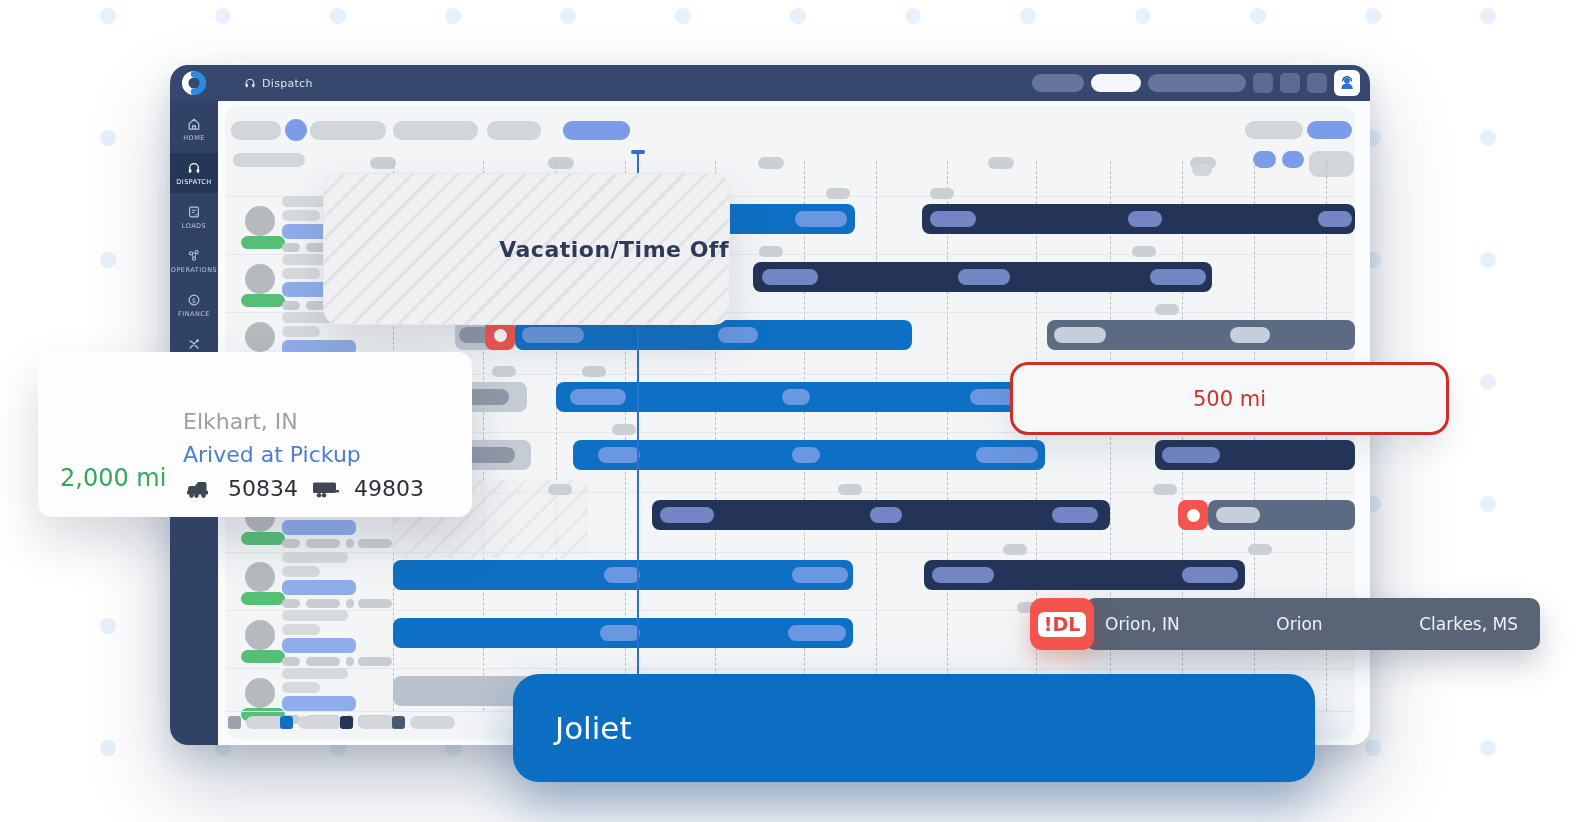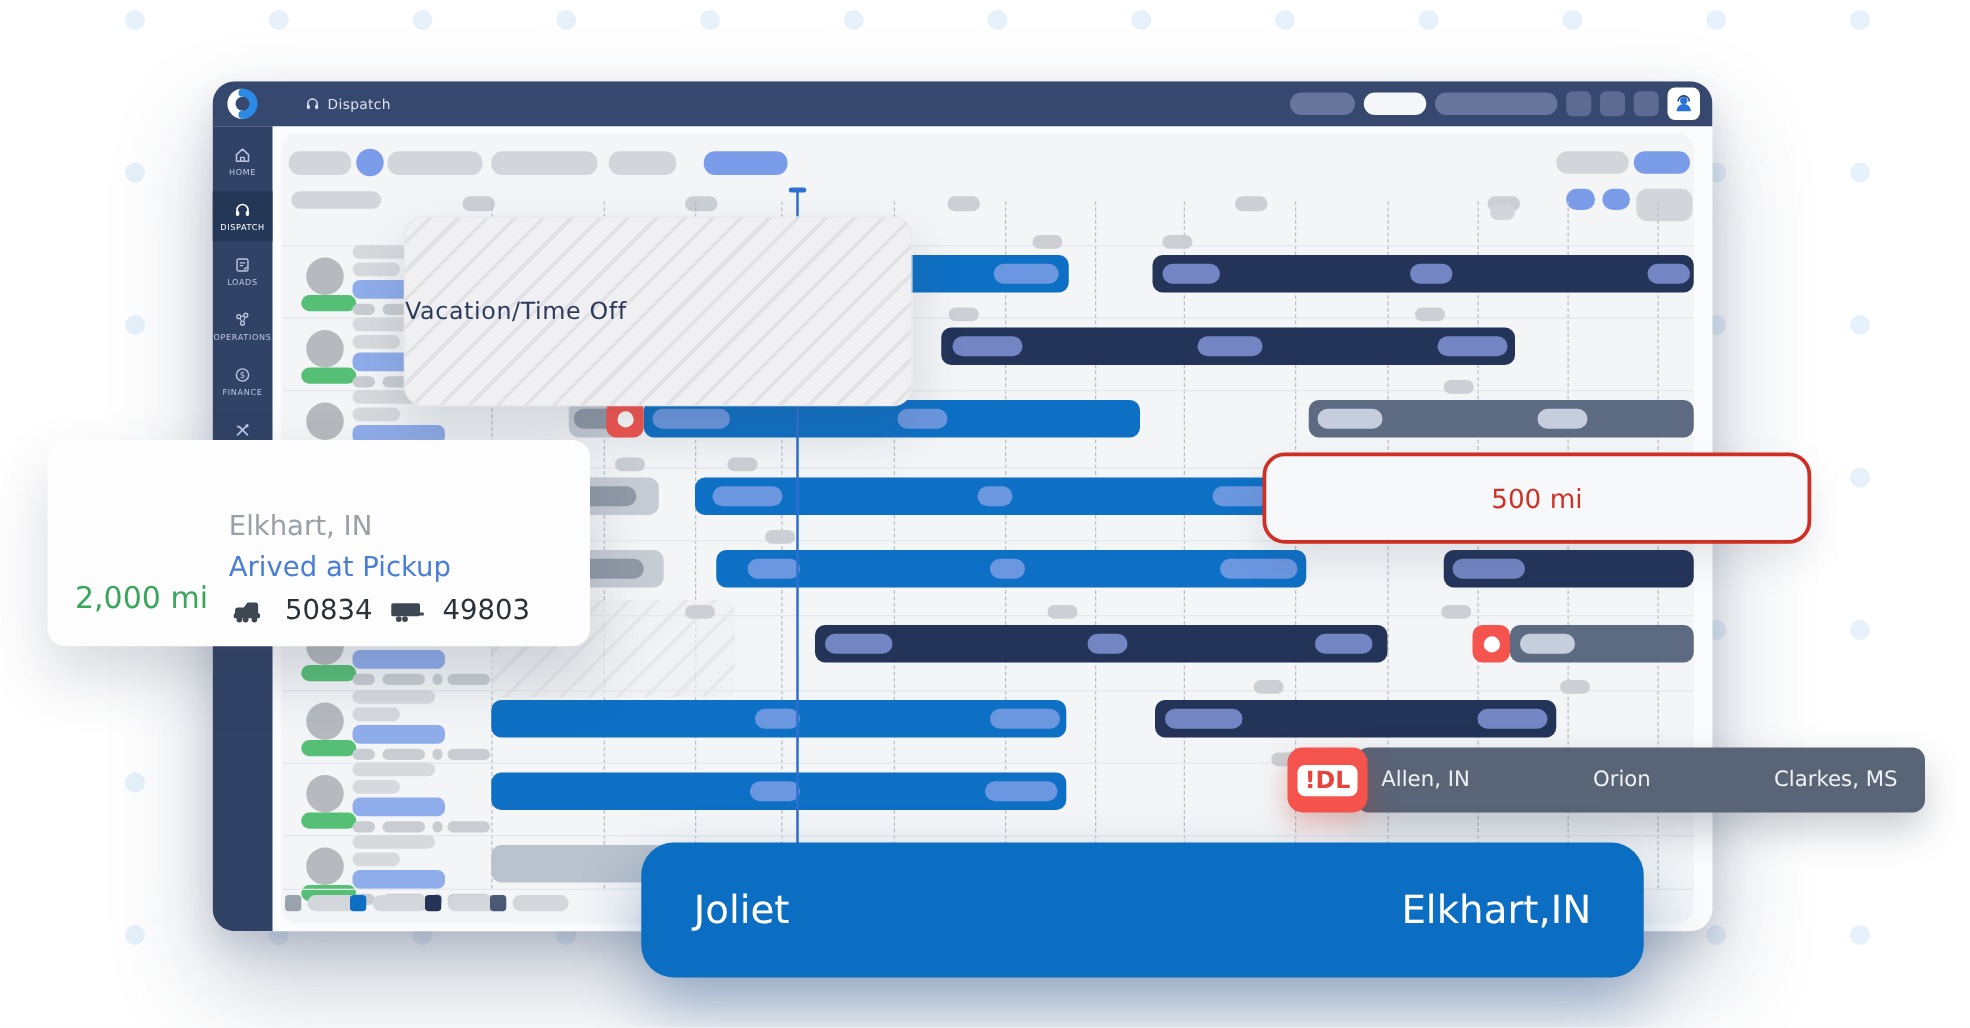--- a/index.html
+++ b/index.html
@@ -48,21 +48,21 @@
   .avatarC{position:absolute;border-radius:50%;background:#b6b9bd;}
   .skelgreen{position:absolute;border-radius:7px;background:#56bf76;}
   .skel{position:absolute;border-radius:6px;background:#d7dadd;}
   .skel.dk{background:#c9cdd2;}
   .skel.bl{background:#8fadea;}
   .legend-sq{position:absolute;width:13px;height:13px;border-radius:3px;}
   .hatch{background:repeating-linear-gradient(135deg,#f0f0f2 0 13px,#e1e2e5 13px 16px);}
 
   
   #vacationCard{position:absolute;left:323px;top:173px;width:405px;height:150px;border-radius:16px;z-index:5;
-    display:flex;align-items:center;justify-content:flex-start;color:#2e3a59;font-size:19px;font-weight:400;letter-spacing:.5px;
+    display:flex;align-items:center;justify-content:flex-end;color:#2e3a59;font-size:22px;font-weight:700;letter-spacing:.5px;
     box-shadow:0 20px 40px rgba(60,72,95,.18);border:1px solid #e7e7ea;}
   #driverCard{position:absolute;left:38px;top:352px;width:434px;height:165px;background:#fdfdfe;border-radius:14px;z-index:6;
     box-shadow:0 24px 48px rgba(60,72,95,.20);}
   #driverCard .op{position:absolute;left:39px;top:24px;width:80px;height:80px;border-radius:50%;background:#a9acb0;
     display:flex;align-items:center;justify-content:center;color:#fff;font-size:33px;letter-spacing:1px;}
   #driverCard .nm{position:absolute;left:145px;top:16px;font-size:27px;color:#1d2329;font-weight:500;}
   #driverCard .loc{position:absolute;left:145px;top:57px;font-size:22px;color:#9aa0a6;}
   #driverCard .st{position:absolute;left:145px;top:90px;font-size:22px;color:#4a7fd4;font-weight:500;}
   #driverCard .mi{position:absolute;left:22px;top:112px;font-size:24px;color:#3aa55d;font-weight:500;}
   #driverCard .trucks{position:absolute;left:148px;top:124px;display:flex;align-items:center;gap:14px;font-size:22px;color:#2b3138;}
@@ -443,31 +443,30 @@
         </svg>
       <span>49803</span>
     </div>
   </div>
 
   <div id="distanceBox">
     <span>500 mi</span>
   </div>
 
   <div id="loadTip">
-    <span>Allen, IN</span>
+    <span>Orion, IN</span>
     <span>Orion</span>
     <span>Clarkes, MS</span>
   </div>
   <div id="loadBadge">
     <span>!DL</span>
   </div>
 
   <div id="tripPill">
     <span>Joliet</span>
-    <span>Elkhart,IN</span>
   </div>
 
 <div class="dot" style="left: 100px; top: 8px; z-index: 0;"></div>
     <div class="dot" style="left: 100px; top: 130px; z-index: 0;"></div>
     <div class="dot" style="left: 100px; top: 252px; z-index: 0;"></div>
     <div class="dot" style="left: 100px; top: 374px; z-index: 0;"></div>
     <div class="dot" style="left: 100px; top: 496px; z-index: 0;"></div>
     <div class="dot" style="left: 100px; top: 618px; z-index: 0;"></div>
     <div class="dot" style="left: 100px; top: 740px; z-index: 0;"></div>
     <div class="dot" style="left: 215px; top: 8px; z-index: 0;"></div>

